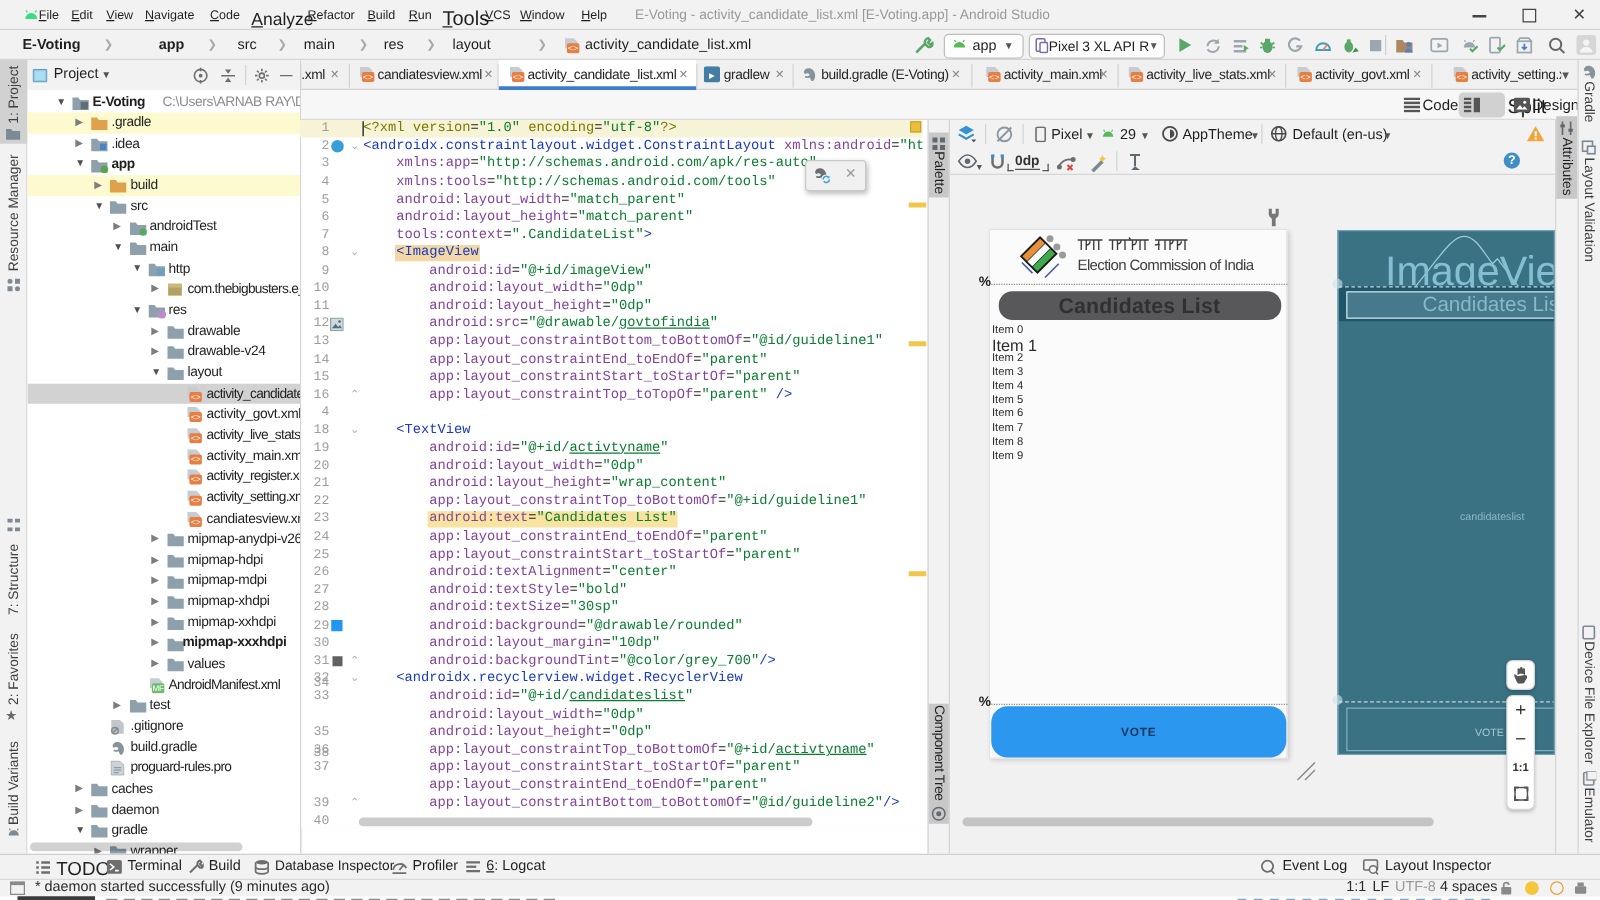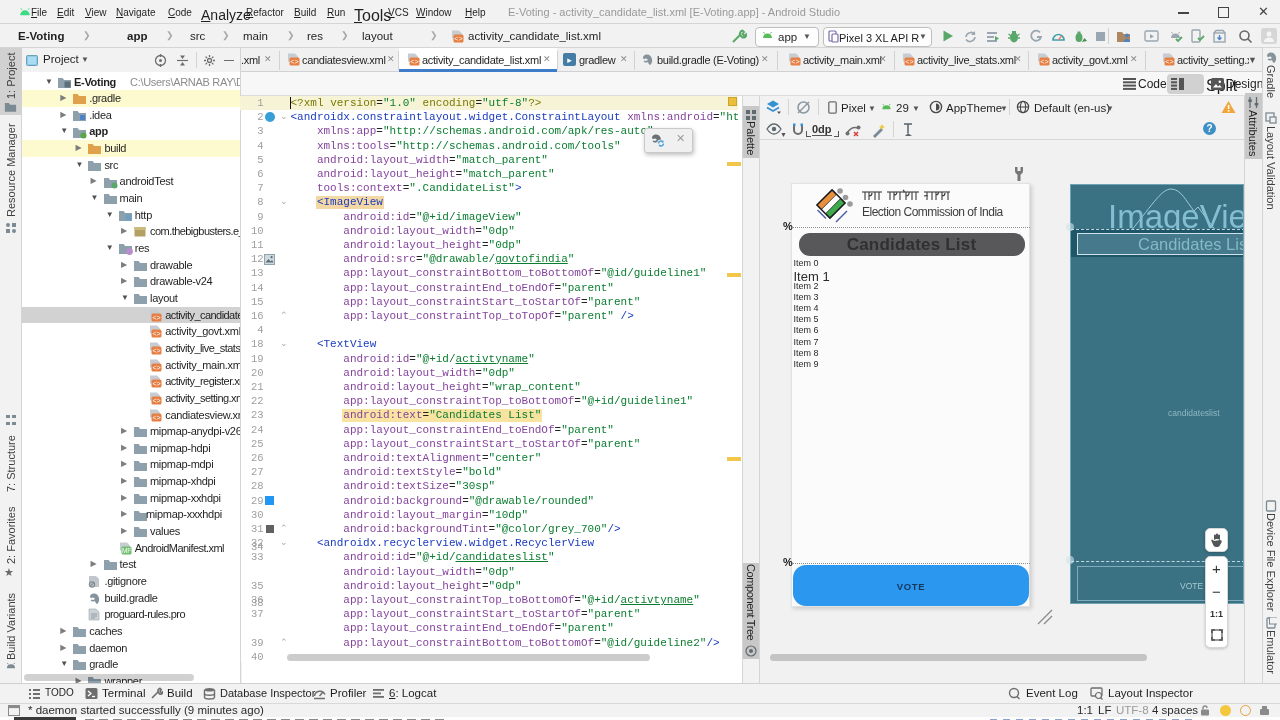--- a/index.html
+++ b/index.html
@@ -399,21 +399,21 @@
       <span style="position:absolute;left:111.0px;top:2.2px"><svg width="15" height="13" viewBox="0 0 15 13">
           <path fill="#8da0ac" d="M1 2h4.6l1.5 2H14v8H1z"></path>
         </svg></span>
       <span style="position:absolute;left:128.0px;top:2px;font-weight:normal;white-space:pre">mipmap-xxhdpi</span>
     </div>
     <div style="position:absolute;left:0;top:434.4px;width:218px;height:16.65px;">
       <span style="position:absolute;left:99.0px;top:3px;font-size:8px;color:#7d7d7d">▶</span>
       <span style="position:absolute;left:111.0px;top:2.2px"><svg width="15" height="13" viewBox="0 0 15 13">
           <path fill="#8da0ac" d="M1 2h4.6l1.5 2H14v8H1z"></path>
         </svg></span>
-      <span style="position:absolute;left:124px;top:2px;font-weight:normal;white-space:pre">mipmap-xxxhdpi</span>
+      <span style="position:absolute;left:124px;top:2px;font-weight:bold;white-space:pre">mipmap-xxxhdpi</span>
     </div>
     <div style="position:absolute;left:0;top:451.0px;width:218px;height:16.65px;">
       <span style="position:absolute;left:99.0px;top:3px;font-size:8px;color:#7d7d7d">▶</span>
       <span style="position:absolute;left:111.0px;top:2.2px"><svg width="15" height="13" viewBox="0 0 15 13">
           <path fill="#8da0ac" d="M1 2h4.6l1.5 2H14v8H1z"></path>
         </svg></span>
       <span style="position:absolute;left:128.0px;top:2px;font-weight:normal;white-space:pre">values</span>
     </div>
     <div style="position:absolute;left:0;top:467.7px;width:218px;height:16.65px;">
       <span style="position:absolute;left:95.8px;top:2.2px"><svg width="14" height="13" viewBox="0 0 14 13">
@@ -916,21 +916,21 @@
 
 <div class="abs" style="left:0;top:683px;width:1280px;height:20px;background:#f2f2f2;border-top:1px solid #d0d0d0;box-sizing:border-box"></div>
 <svg style="position:absolute;left:28px;top:687px" width="13" height="13" viewBox="0 0 13 13">
     <rect x="1" y="2" width="2" height="2" fill="#6e6e6e"></rect>
     <rect x="5" y="2" width="7" height="2" fill="#6e6e6e"></rect>
     <rect x="1" y="6" width="2" height="2" fill="#6e6e6e"></rect>
     <rect x="5" y="6" width="7" height="2" fill="#6e6e6e"></rect>
     <rect x="1" y="10" width="2" height="2" fill="#6e6e6e"></rect>
     <rect x="5" y="10" width="7" height="2" fill="#6e6e6e"></rect>
   </svg>
-<span style="position:absolute;left:45px;top:687px;font-size:10px;color:#1f1f1f">TODO</span>
+<span style="position:absolute;left:45px;top:687px;font-size:15px;color:#1f1f1f">TODO</span>
 <svg style="position:absolute;left:85px;top:687px" width="13" height="13" viewBox="0 0 13 13">
     <rect x="0.5" y="1" width="12" height="11" rx="1.5" fill="#6e6e6e"></rect>
     <path d="M3 4l3 2.5L3 9" stroke="#fff" stroke-width="1.3" fill="none"></path>
     <line x1="7" y1="9.5" x2="10" y2="9.5" stroke="#fff" stroke-width="1.3"></line>
   </svg>
 <span style="position:absolute;left:102px;top:687px;font-size:11.5px;color:#1f1f1f">Terminal</span>
 <svg style="position:absolute;left:150px;top:687px" width="13" height="13" viewBox="0 0 13 13">
     <path d="M2 11 8 5 M8 5c-.4-1.6.4-3.2 2-3.6L11.2 2.6l-1.2 1.6L11.6 6l1.2-1.2c.4 1.6-1.2 2.8-2.8 2.4L8 5z" fill="none" stroke="#6e6e6e" stroke-width="1.6"></path>
   </svg>
 <span style="position:absolute;left:167px;top:687px;font-size:11.5px;color:#1f1f1f">Build</span>

